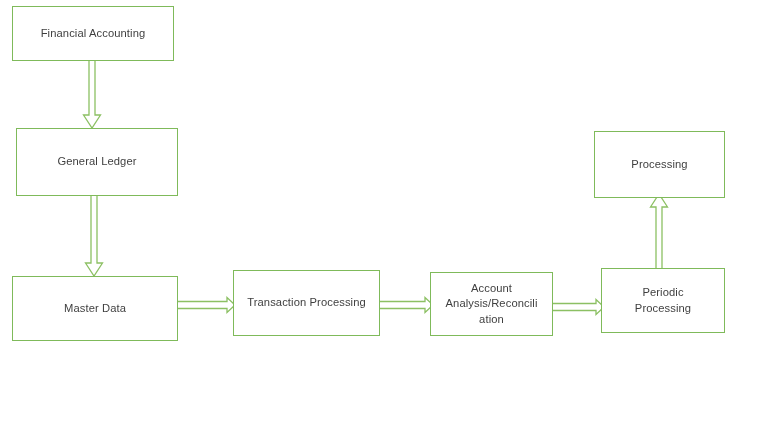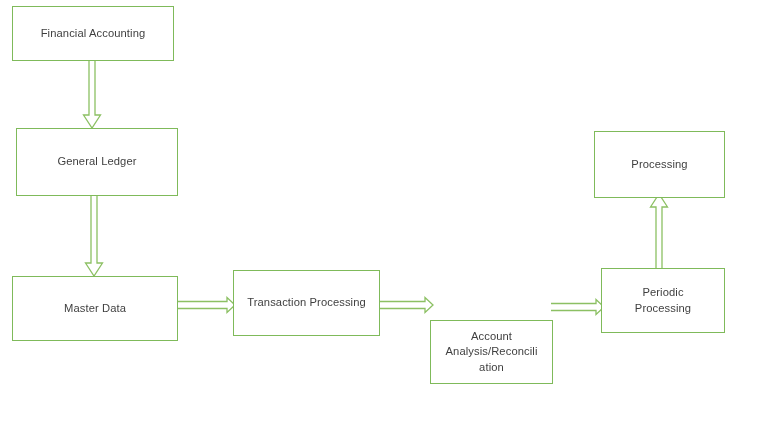--- a/index.html
+++ b/index.html
@@ -46,21 +46,21 @@
   }
   .edge svg {
     display: block;
     overflow: visible;
   }
   
   #n-financial-accounting { left: 12px;  top: 6px;   width: 162px; height: 55px; }
   #n-general-ledger       { left: 16px;  top: 128px; width: 162px; height: 68px; }
   #n-master-data          { left: 12px;  top: 276px; width: 166px; height: 65px; }
   #n-transaction          { left: 233px; top: 270px; width: 147px; height: 66px; }
-  #n-account-analysis     { left: 430px; top: 272px; width: 123px; height: 64px; margin-top: 48px; }
+  #n-account-analysis     { left: 430px; top: 272px; width: 123px; height: 64px; }
   #n-periodic             { left: 601px; top: 268px; width: 124px; height: 65px; }
   #n-reporting            { left: 594px; top: 131px; width: 131px; height: 67px; }
   
   #e-fa-gl  { left: 80px;  top: 60px;  width: 24px; height: 70px; }
   #e-gl-md  { left: 82px;  top: 195px; width: 24px; height: 83px; }
   #e-md-tp  { left: 176px; top: 296px; width: 60px; height: 18px; }
   #e-tp-aa  { left: 378px; top: 296px; width: 56px; height: 18px; }
   #e-aa-pp  { left: 551px; top: 298px; width: 54px; height: 18px; }
   #e-pp-rp  { left: 647px; top: 192px; width: 24px; height: 86px; }
 </style>

